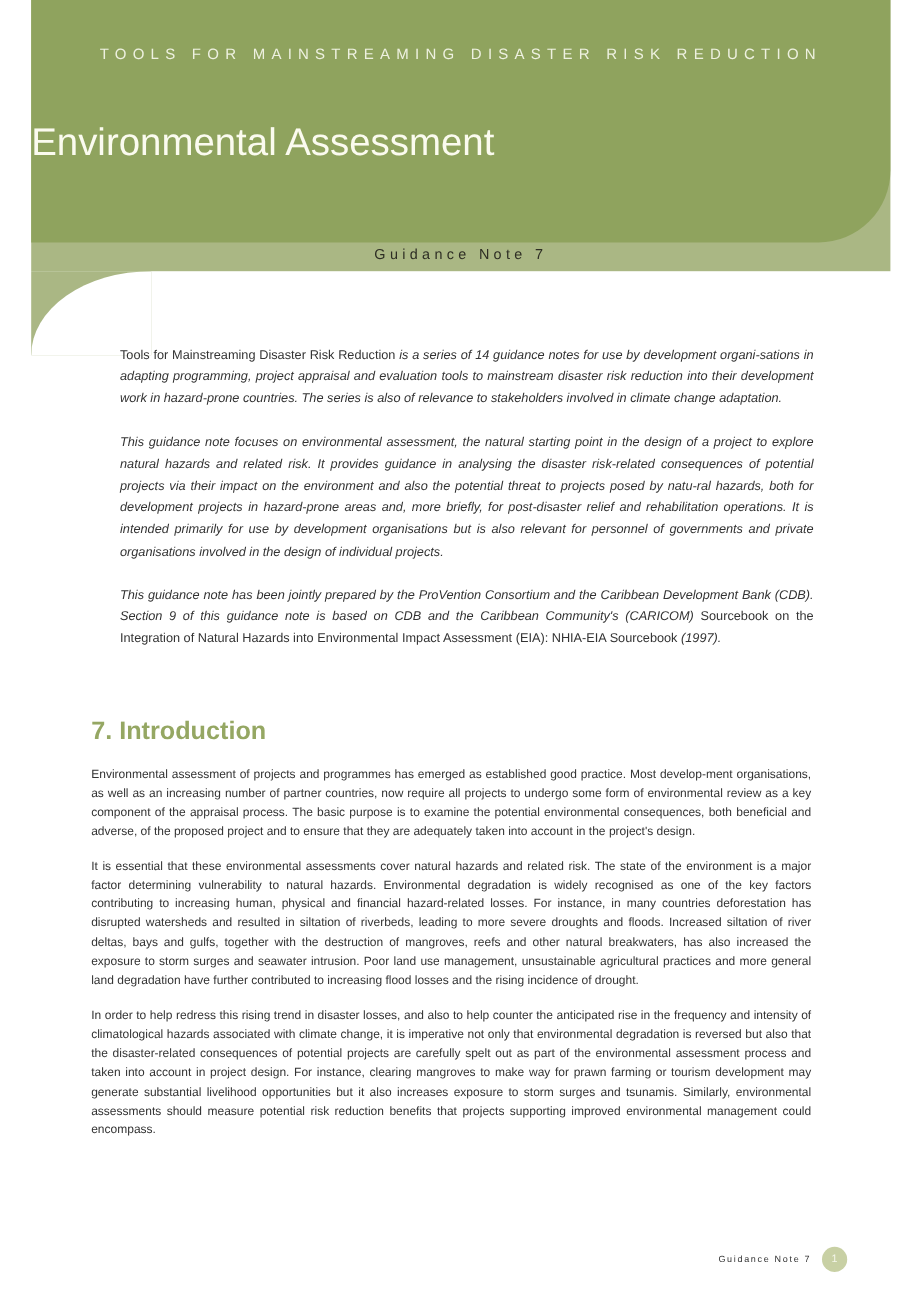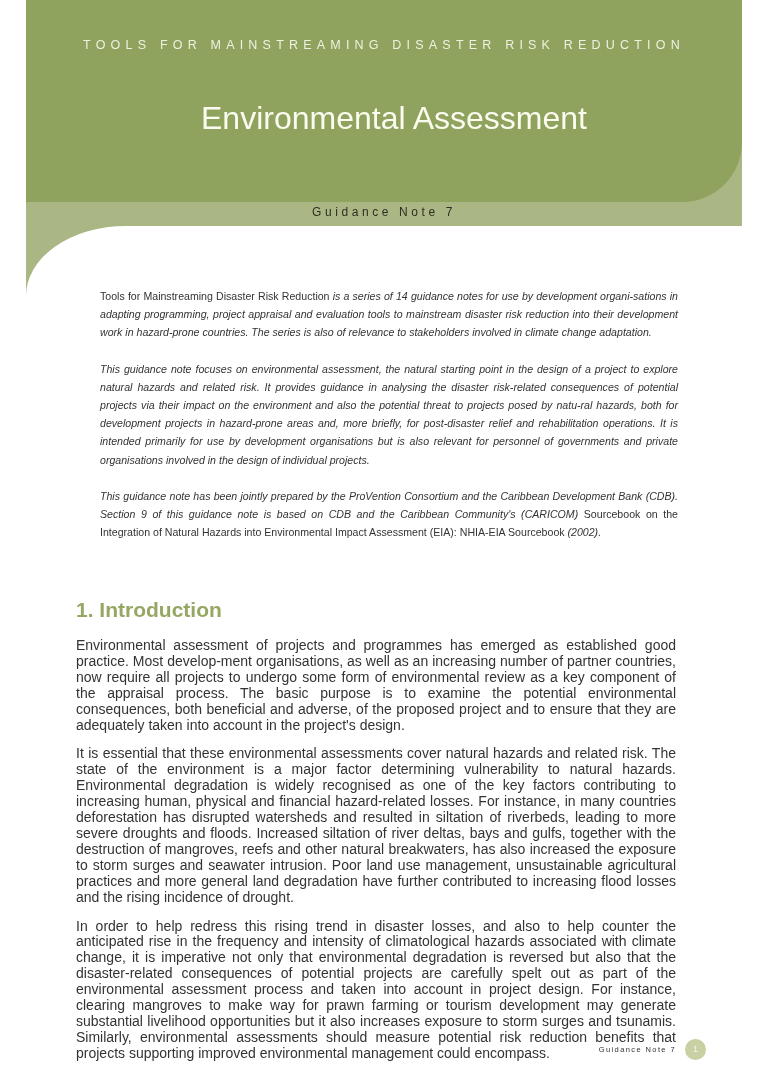--- a/index.html
+++ b/index.html
@@ -21,40 +21,40 @@
   }
   .header-curve::after {
     content: ""; position: absolute; left: 0; top: 0; width: 200px; height: 140px;
     background: #ffffff; border-top-left-radius: 100px 70px;
   }
   .series-title {
     position: absolute; left: 26px; top: 38px; width: 716px; text-align: center;
     color: #eef1e0; font-size: 12.5px; letter-spacing: 5.2px; font-weight: normal;
   }
   .main-title {
-    position: absolute; left: 26px; top: 100px; width: 736px; text-align: center;
+    position: absolute; left: 26px; top: 100px; width: 736px; text-align: left;
     color: #fbfbef; font-size: 32px; font-weight: normal;
   }
   .note-label {
     position: absolute; left: 26px; top: 205px; width: 716px; text-align: center;
     color: #2e2e24; font-size: 12px; letter-spacing: 3.6px;
   }
   .intro {
     position: absolute; left: 100px; top: 287px; width: 578px;
     font-size: 10.6px; line-height: 18.2px; text-align: justify; color: #333;
   }
   .intro p { margin: 0 0 18px 0; }
   .intro em { font-style: italic; }
   .section-heading {
     position: absolute; left: 76px; top: 598px; color: #95a763;
     font-size: 21px; font-weight: bold; margin: 0;
   }
   .body-text {
     position: absolute; left: 76px; top: 638px; width: 600px;
-    font-size: 14px; line-height: 15.9px; text-align: justify; color: #333;
+    font-size: 10px; line-height: 15.9px; text-align: justify; color: #333;
   }
   .body-text p { margin: 0 0 13px 0; }
   .footer-label {
     position: absolute; left: 560px; top: 1045px; width: 116px; text-align: right;
     font-size: 7.5px; letter-spacing: 1.4px; color: #333;
   }
   .page-badge {
     position: absolute; left: 685px; top: 1039px; width: 21px; height: 21px;
     border-radius: 50%; background: #c8d0a4; color: #f4f6ea; font-size: 9px;
     text-align: center; line-height: 21px;
@@ -67,24 +67,24 @@
 <div class="header-dark"></div>
 <div class="header-curve"></div>
 
 <div class="series-title">TOOLS FOR MAINSTREAMING DISASTER RISK REDUCTION</div>
 <h1 class="main-title" style="margin:0;">Environmental Assessment</h1>
 <div class="note-label">Guidance Note 7</div>
 
 <div class="intro">
   <p><span>Tools for Mainstreaming Disaster Risk Reduction</span><em> is a series of 14 guidance notes for use by development organi-sations in adapting programming, project appraisal and evaluation tools to mainstream disaster risk reduction into their development work in hazard-prone countries. The series is also of relevance to stakeholders involved in climate change adaptation.</em></p>
   <p><em>This guidance note focuses on environmental assessment, the natural starting point in the design of a project to explore natural hazards and related risk. It provides guidance in analysing the disaster risk-related consequences of potential projects via their impact on the environment and also the potential threat to projects posed by natu-ral hazards, both for development projects in hazard-prone areas and, more briefly, for post-disaster relief and rehabilitation operations. It is intended primarily for use by development organisations but is also relevant for personnel of governments and private organisations involved in the design of individual projects.</em></p>
-  <p><em>This guidance note has been jointly prepared by the ProVention Consortium and the Caribbean Development Bank (CDB). Section 9 of this guidance note is based on CDB and the Caribbean Community's (CARICOM)</em><span> Sourcebook on the Integration of Natural Hazards into Environmental Impact Assessment (EIA): NHIA-EIA Sourcebook </span><em>(2002).</em></p>
+  <p><em>This guidance note has been jointly prepared by the ProVention Consortium and the Caribbean Development Bank (CDB). Section 9 of this guidance note is based on CDB and the Caribbean Community's (CARICOM)</em><span> Sourcebook on the Integration of Natural Hazards into Environmental Impact Assessment (EIA): NHIA-EIA Sourcebook </span><em>(1997).</em></p>
 </div>
 
-<h2 class="section-heading">1. Introduction</h2>
+<h2 class="section-heading">7. Introduction</h2>
 
 <div class="body-text">
   <p>Environmental assessment of projects and programmes has emerged as established good practice. Most develop-ment organisations, as well as an increasing number of partner countries, now require all projects to undergo some form of environmental review as a key component of the appraisal process. The basic purpose is to examine the potential environmental consequences, both beneficial and adverse, of the proposed project and to ensure that they are adequately taken into account in the project's design.</p>
   <p>It is essential that these environmental assessments cover natural hazards and related risk. The state of the environment is a major factor determining vulnerability to natural hazards. Environmental degradation is widely recognised as one of the key factors contributing to increasing human, physical and financial hazard-related losses. For instance, in many countries deforestation has disrupted watersheds and resulted in siltation of riverbeds, leading to more severe droughts and floods. Increased siltation of river deltas, bays and gulfs, together with the destruction of mangroves, reefs and other natural breakwaters, has also increased the exposure to storm surges and seawater intrusion. Poor land use management, unsustainable agricultural practices and more general land degradation have further contributed to increasing flood losses and the rising incidence of drought.</p>
   <p>In order to help redress this rising trend in disaster losses, and also to help counter the anticipated rise in the frequency and intensity of climatological hazards associated with climate change, it is imperative not only that environmental degradation is reversed but also that the disaster-related consequences of potential projects are carefully spelt out as part of the environmental assessment process and taken into account in project design. For instance, clearing mangroves to make way for prawn farming or tourism development may generate substantial livelihood opportunities but it also increases exposure to storm surges and tsunamis. Similarly, environmental assessments should measure potential risk reduction benefits that projects supporting improved environmental management could encompass.</p>
 </div>
 
 <div class="footer-label">Guidance Note 7</div>
 <div class="page-badge">1</div>
 

